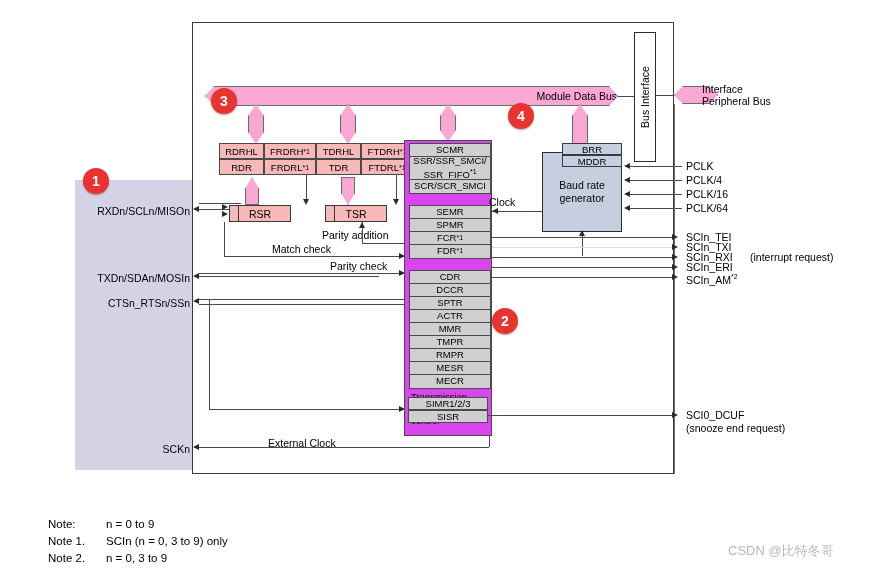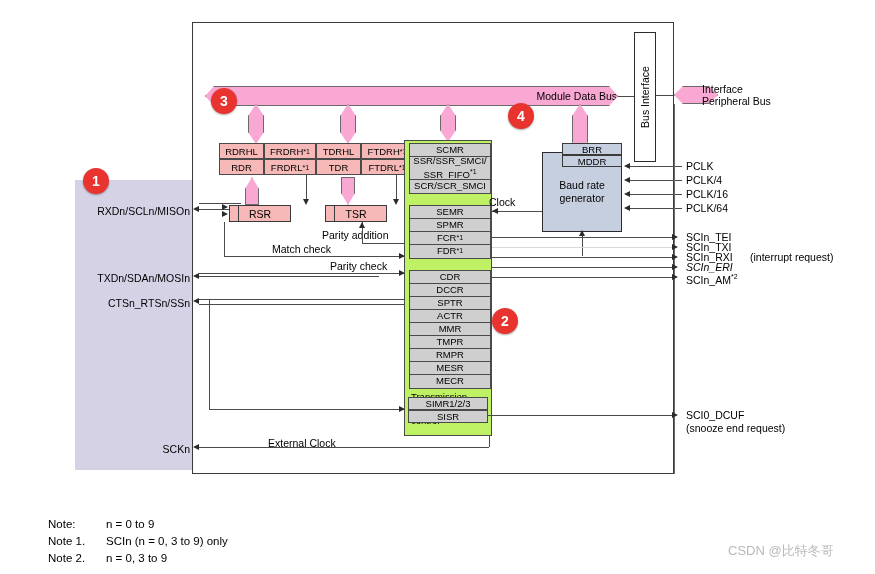--- a/index.html
+++ b/index.html
@@ -97,21 +97,21 @@
     font-size:10.5px;display:flex;align-items:center;justify-content:center;
   }
   .shiftreg .nib{
     position:absolute;left:0;top:0;bottom:0;width:8px;
     border-right:1px solid #3a3a3a;
   }
 
   
   .stack{
     left:404px;top:140px;width:88px;height:296px;
-    background:#bef264;border:1px solid #4a4a4a;
+    background:#d946ef;border:1px solid #4a4a4a;
   }
   .reg{
     position:absolute;left:4px;width:80px;
     background:#cfcfcf;border:1px solid #4a4a4a;
     font-size:9.5px;line-height:10.5px;
     display:flex;align-items:center;justify-content:center;
     text-align:center;white-space:nowrap;
   }
   .ctrl-text{
     position:absolute;left:6px;width:80px;
@@ -402,21 +402,21 @@
   <div class="abs h-line" style="left:492px;top:247px;width:182px;background:#d9d9d9;"></div>
   <div class="abs ar ar-r" style="left:672px;top:244px;"></div>
   <div class="abs lbl" style="left:686px;top:241px;">SCIn_TXI</div>
 
   <div class="abs h-line" style="left:492px;top:257px;width:182px;"></div>
   <div class="abs ar ar-r" style="left:672px;top:254px;"></div>
   <div class="abs lbl" style="left:686px;top:251px;">SCIn_RXI</div>
 
   <div class="abs h-line" style="left:492px;top:267px;width:182px;"></div>
   <div class="abs ar ar-r" style="left:672px;top:264px;"></div>
-  <div class="abs lbl" style="left:686px;top:261px;font-style:italic;">SCIn_ERI</div>
+  <div class="abs lbl" style="left:686px;top:261px;">SCIn_ERI</div>
 
   <div class="abs h-line" style="left:492px;top:277px;width:182px;"></div>
   <div class="abs ar ar-r" style="left:672px;top:274px;"></div>
   <div class="abs lbl" style="left:686px;top:271px;"><span>SCIn_AM</span><span class="sup">*2</span></div>
 
   <div class="abs lbl" style="left:750px;top:251px;">(interrupt request)</div>
 
   <div class="abs h-line" style="left:488px;top:415px;width:186px;"></div>
   <div class="abs ar ar-r" style="left:672px;top:412px;"></div>
   <div class="abs lbl" style="left:686px;top:409px;">SCI0_DCUF</div>

